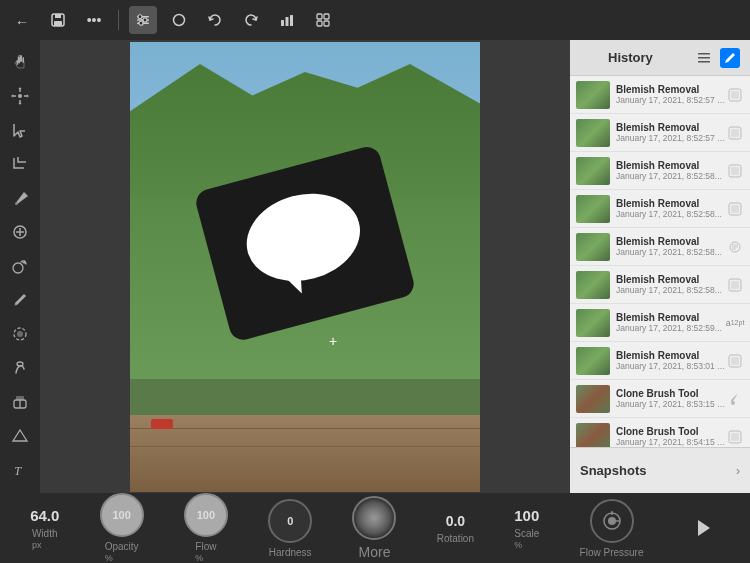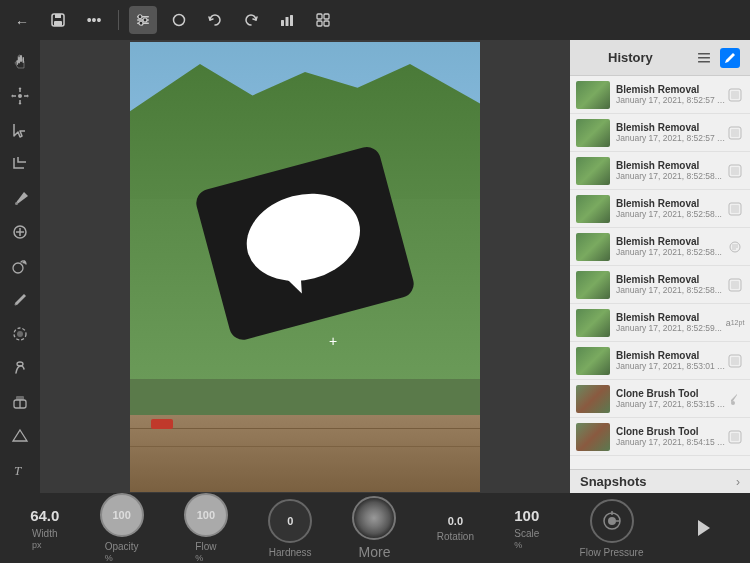--- a/index.html
+++ b/index.html
@@ -192,21 +192,21 @@
       display: flex;
       align-items: center;
       justify-content: center;
       font-size: 10px;
       color: #888;
       flex-shrink: 0;
     }
 
     
     .snapshots-section {
-      height: 24px;
+      height: 46px;
       background: #e8e8e8;
       display: flex;
       align-items: center;
       justify-content: space-between;
       padding: 0 10px;
       border-top: 1px solid #ccc;
       cursor: pointer;
     }
     .snapshots-label {
       font-size: 13px;
@@ -627,21 +627,21 @@
     </div>
     <span style="font-size:10px;color:#888;">Hardness</span>
   </div>
 
   <div class="tool-control">
     <div style="width:44px;height:44px;border-radius:50%;background:radial-gradient(circle,#999 0%,#777 30%,#555 55%,#333 70%,transparent 80%);border:2px solid #777;"></div>
     <span style="font-size:14px;color:#888;">More</span>
   </div>
 
   <div class="tool-control">
-    <span style="font-size:11px;color:#ddd;font-weight:600;">0.0</span>
+    <span style="font-size:14px;color:#ddd;font-weight:600;">0.0</span>
     <span style="font-size:10px;color:#888;">Rotation</span>
   </div>
 
   <div class="tool-control">
     <span style="font-size:15px;color:#ddd;font-weight:600;">100</span>
     <span style="font-size:10px;color:#888;">Scale<br><span style="font-size:9px;">%</span></span>
   </div>
 
   <div class="tool-control">
     <div style="width:44px;height:44px;border-radius:50%;border:2px solid #666;display:flex;align-items:center;justify-content:center;">

